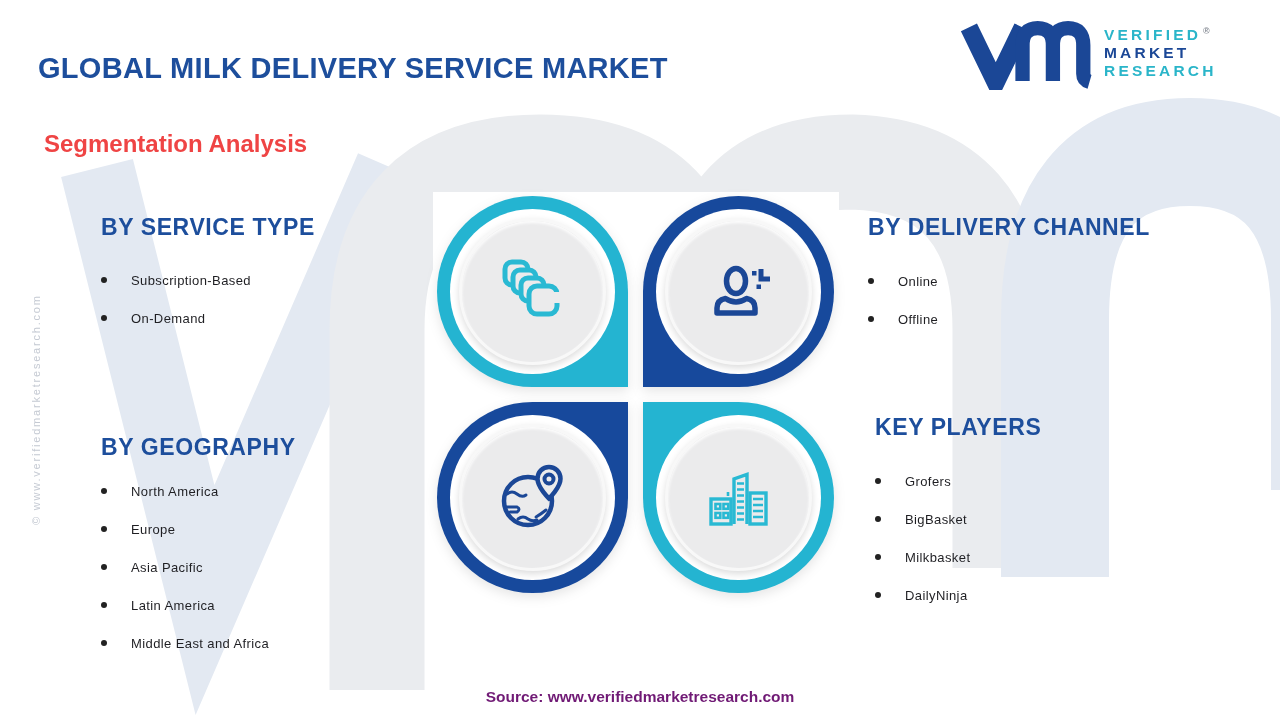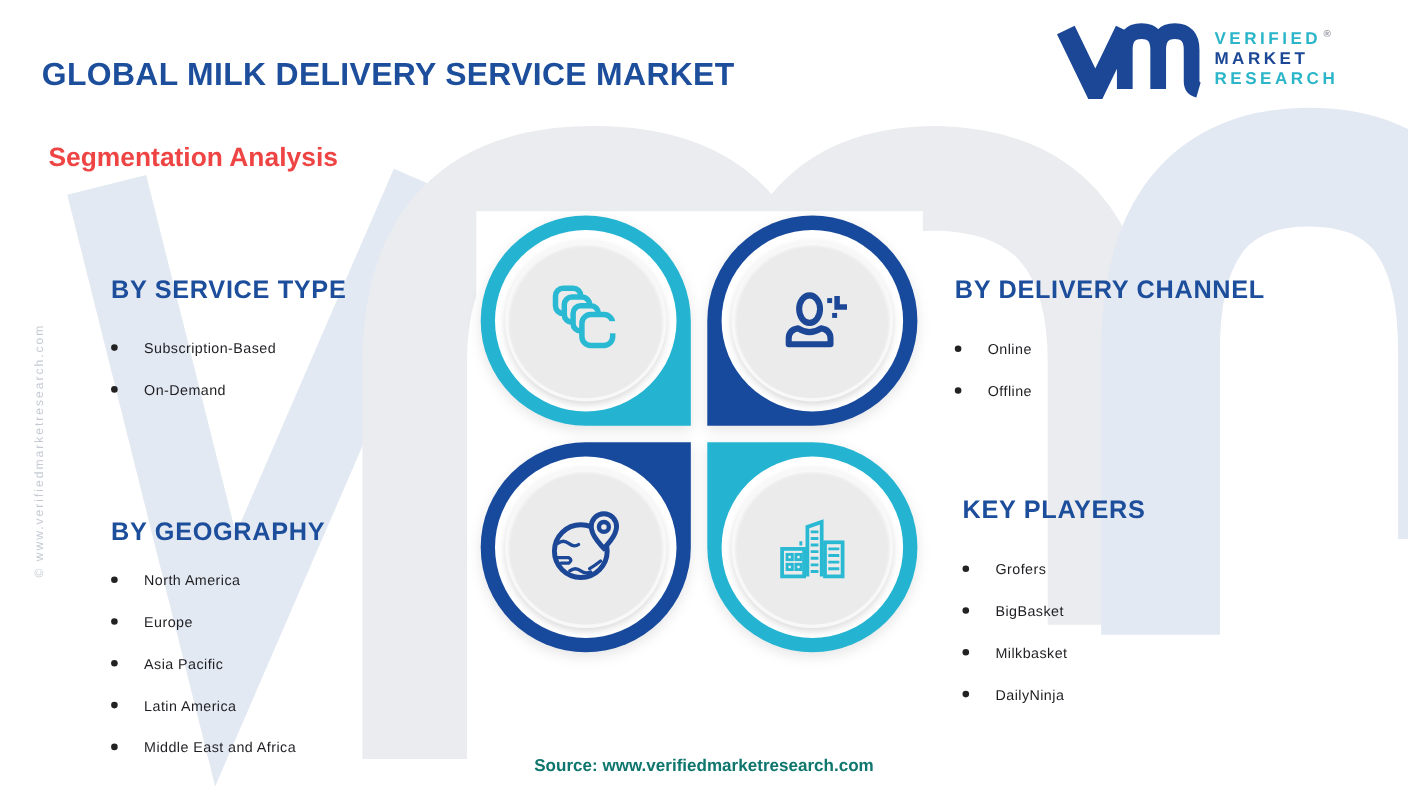--- a/index.html
+++ b/index.html
@@ -43,38 +43,38 @@
   }
   .blob .inner {
     position:absolute; left:22px; top:22px; width:147px; height:147px;
     background:#ebebec; border:3px solid #f8f8f8; border-radius:50%;
     box-shadow:0 3px 7px rgba(0,0,0,0.14), inset 0 2px 3px rgba(255,255,255,0.9);
     display:flex; align-items:center; justify-content:center;
   }
 
   
   .section { position:absolute; z-index:3; }
-  .section h2 { font-size:23px; font-weight:bold; color:#1d4e9c; letter-spacing:0.6px; white-space:nowrap;margin-top:36px; }
+  .section h2 { font-size:23px; font-weight:bold; color:#1d4e9c; letter-spacing:0.6px; white-space:nowrap; }
   .bullets { list-style:none; margin-top:0; }
   .bullets li { display:flex; align-items:center; height:22px; margin-bottom:16px; }
   .bullets .dot { width:6px; height:6px; border-radius:50%; background:#222; margin-right:24px; flex:0 0 auto; }
   .bullets .txt { font-size:13px; color:#1f1f23; letter-spacing:0.4px; white-space:nowrap; }
 
   .sec-service  { left:101px; top:214px; }
   .sec-service  .bullets { margin-top:28px; }
   .sec-delivery { left:868px; top:214px; }
   .sec-delivery .bullets { margin-top:29px; }
   .sec-geo      { left:101px; top:434px; }
   .sec-geo      .bullets { margin-top:19px; }
   .sec-players  { left:875px; top:414px; }
   .sec-players  .bullets { margin-top:29px; }
 
   .source {
     position:absolute; left:0; top:688px; width:1280px; z-index:3;
-    text-align:center; font-size:15.5px; font-weight:bold; color:#0f766e;
+    text-align:center; font-size:15.5px; font-weight:bold; color:#701a75;
   }
 </style>
 </head>
 <body>
 
 <div class="stage">
 
   <svg class="wm-svg" width="1280" height="720" viewBox="0 0 1280 720">
     <path d="M 97 168 L 205 600 L 392 168" fill="none" stroke="#e3e9f2" stroke-width="74"></path>
     <path d="M 377 690 L 377 330 Q 377 162 540 162 Q 703 162 703 330 L 703 580 M 703 330 Q 703 162 852 162 Q 1000 166 1000 330 L 1000 568" fill="none" stroke="#eaecef" stroke-width="95"></path>

